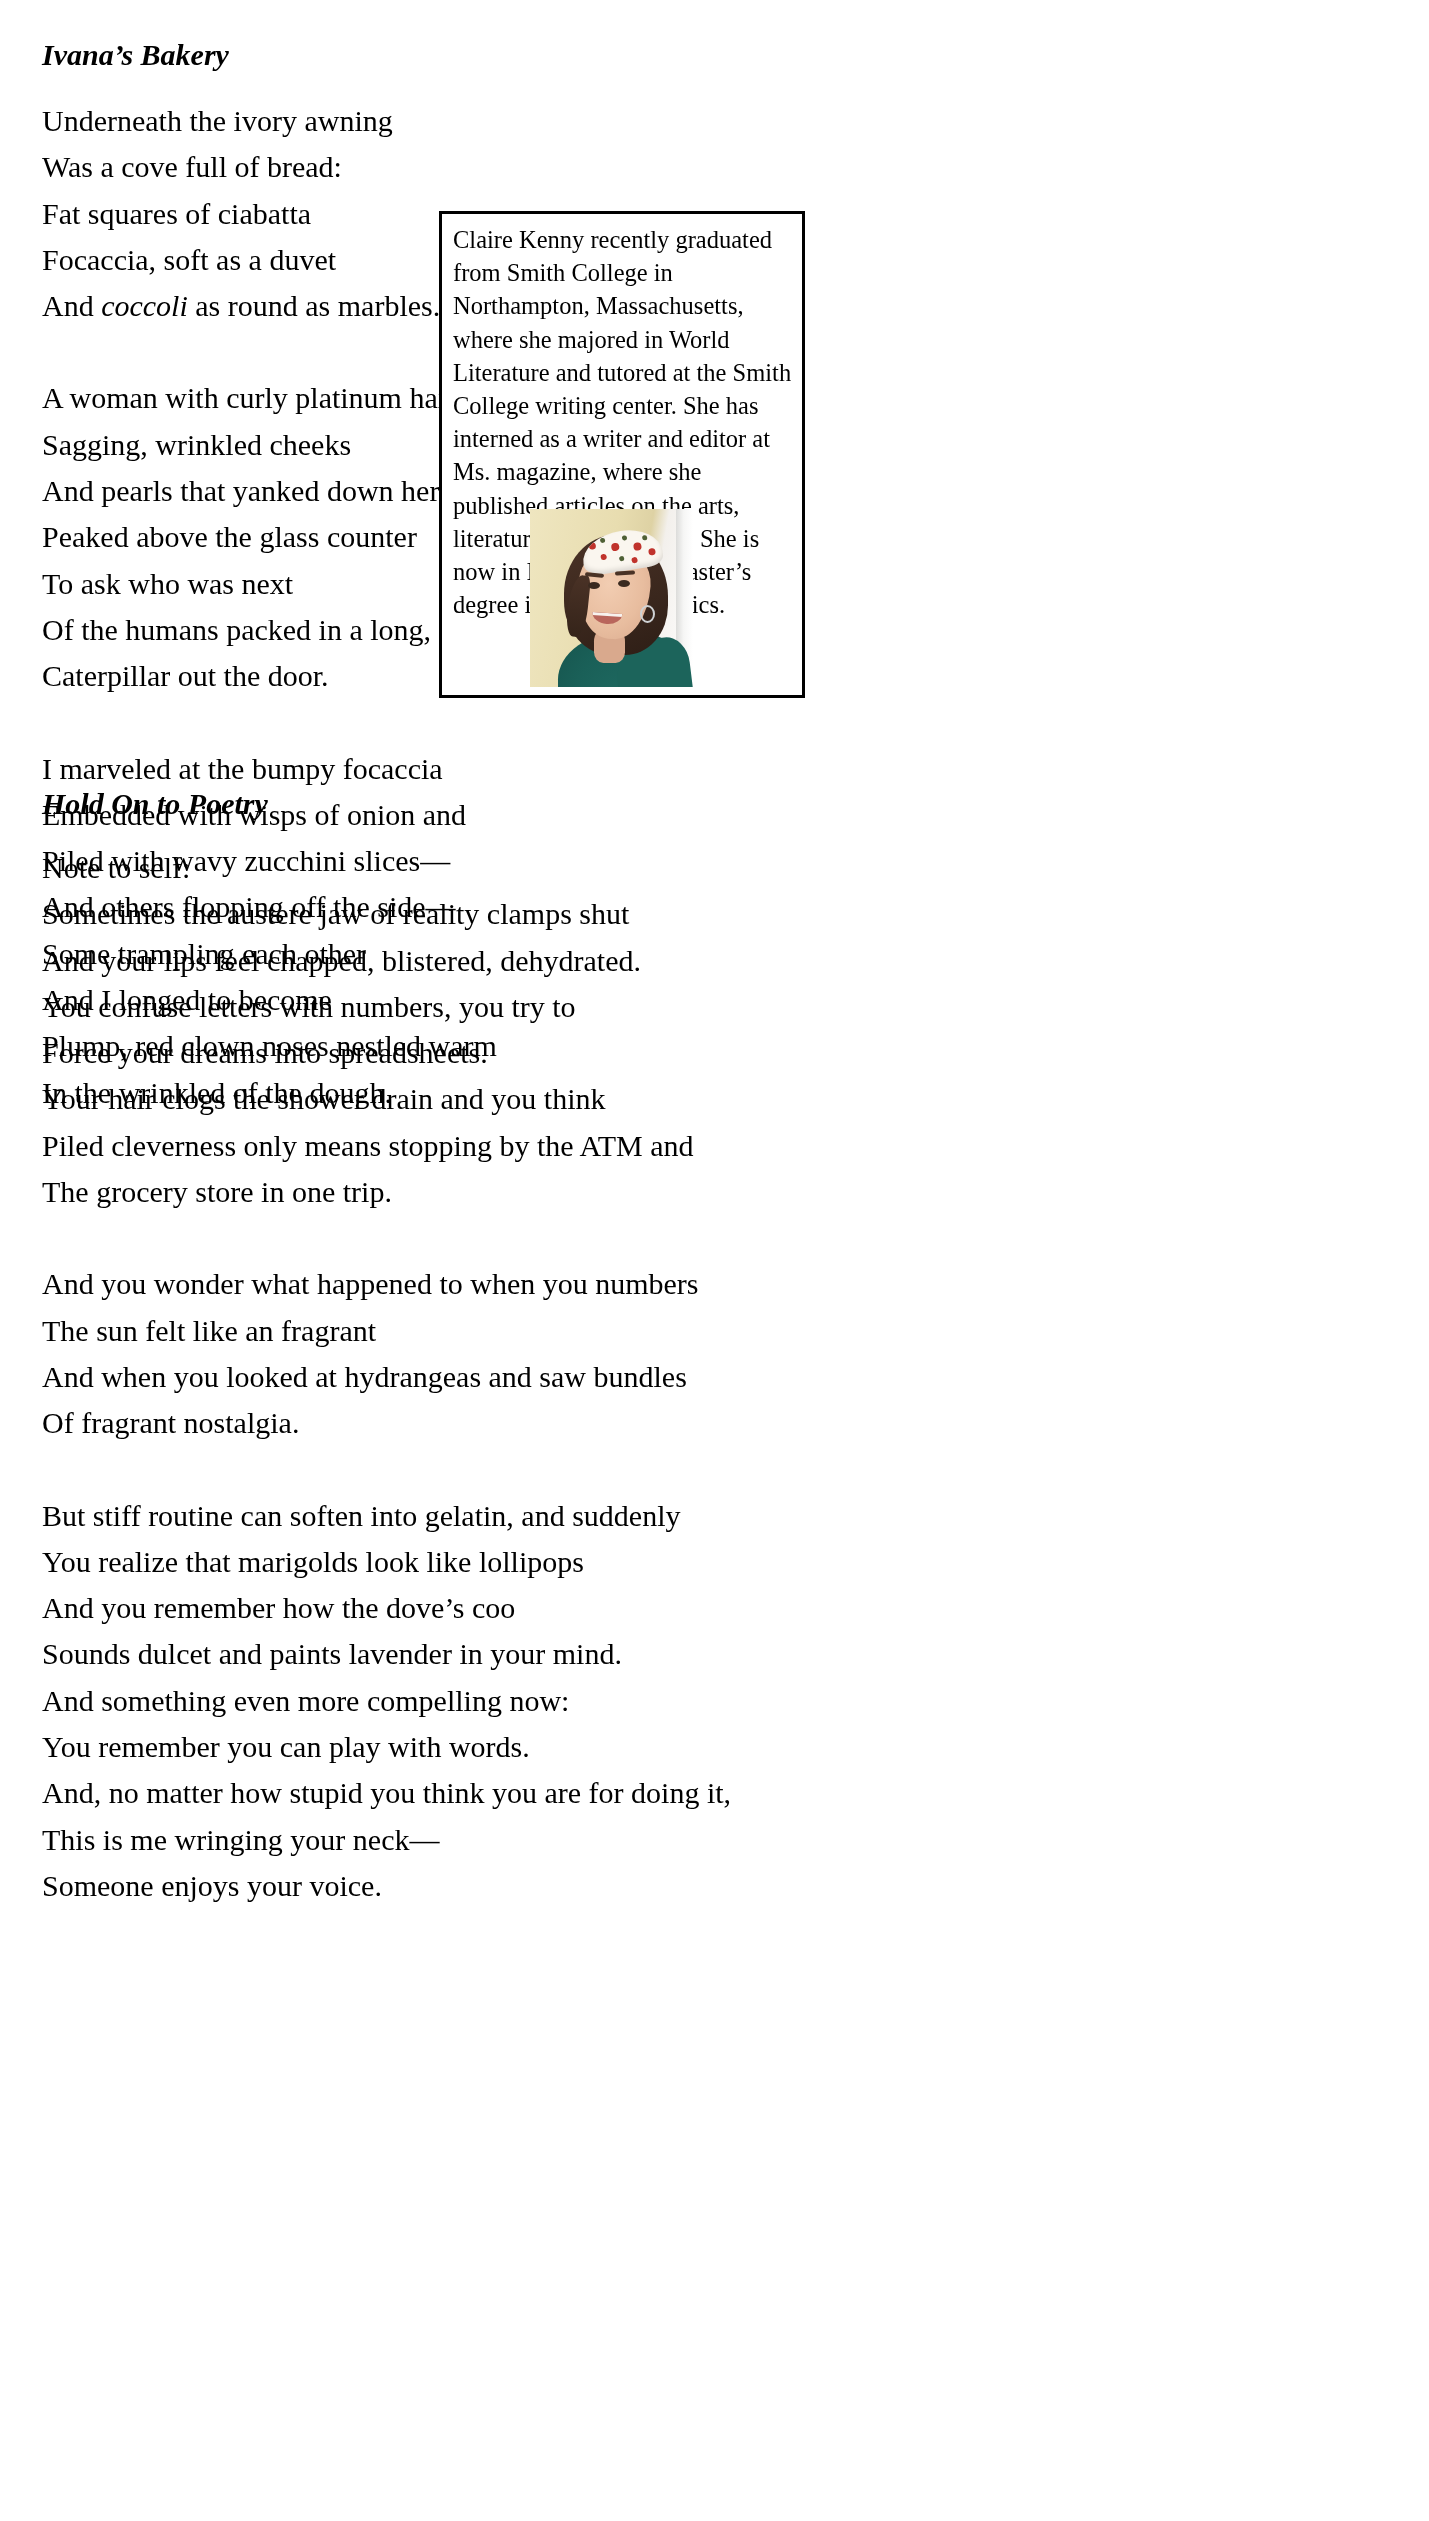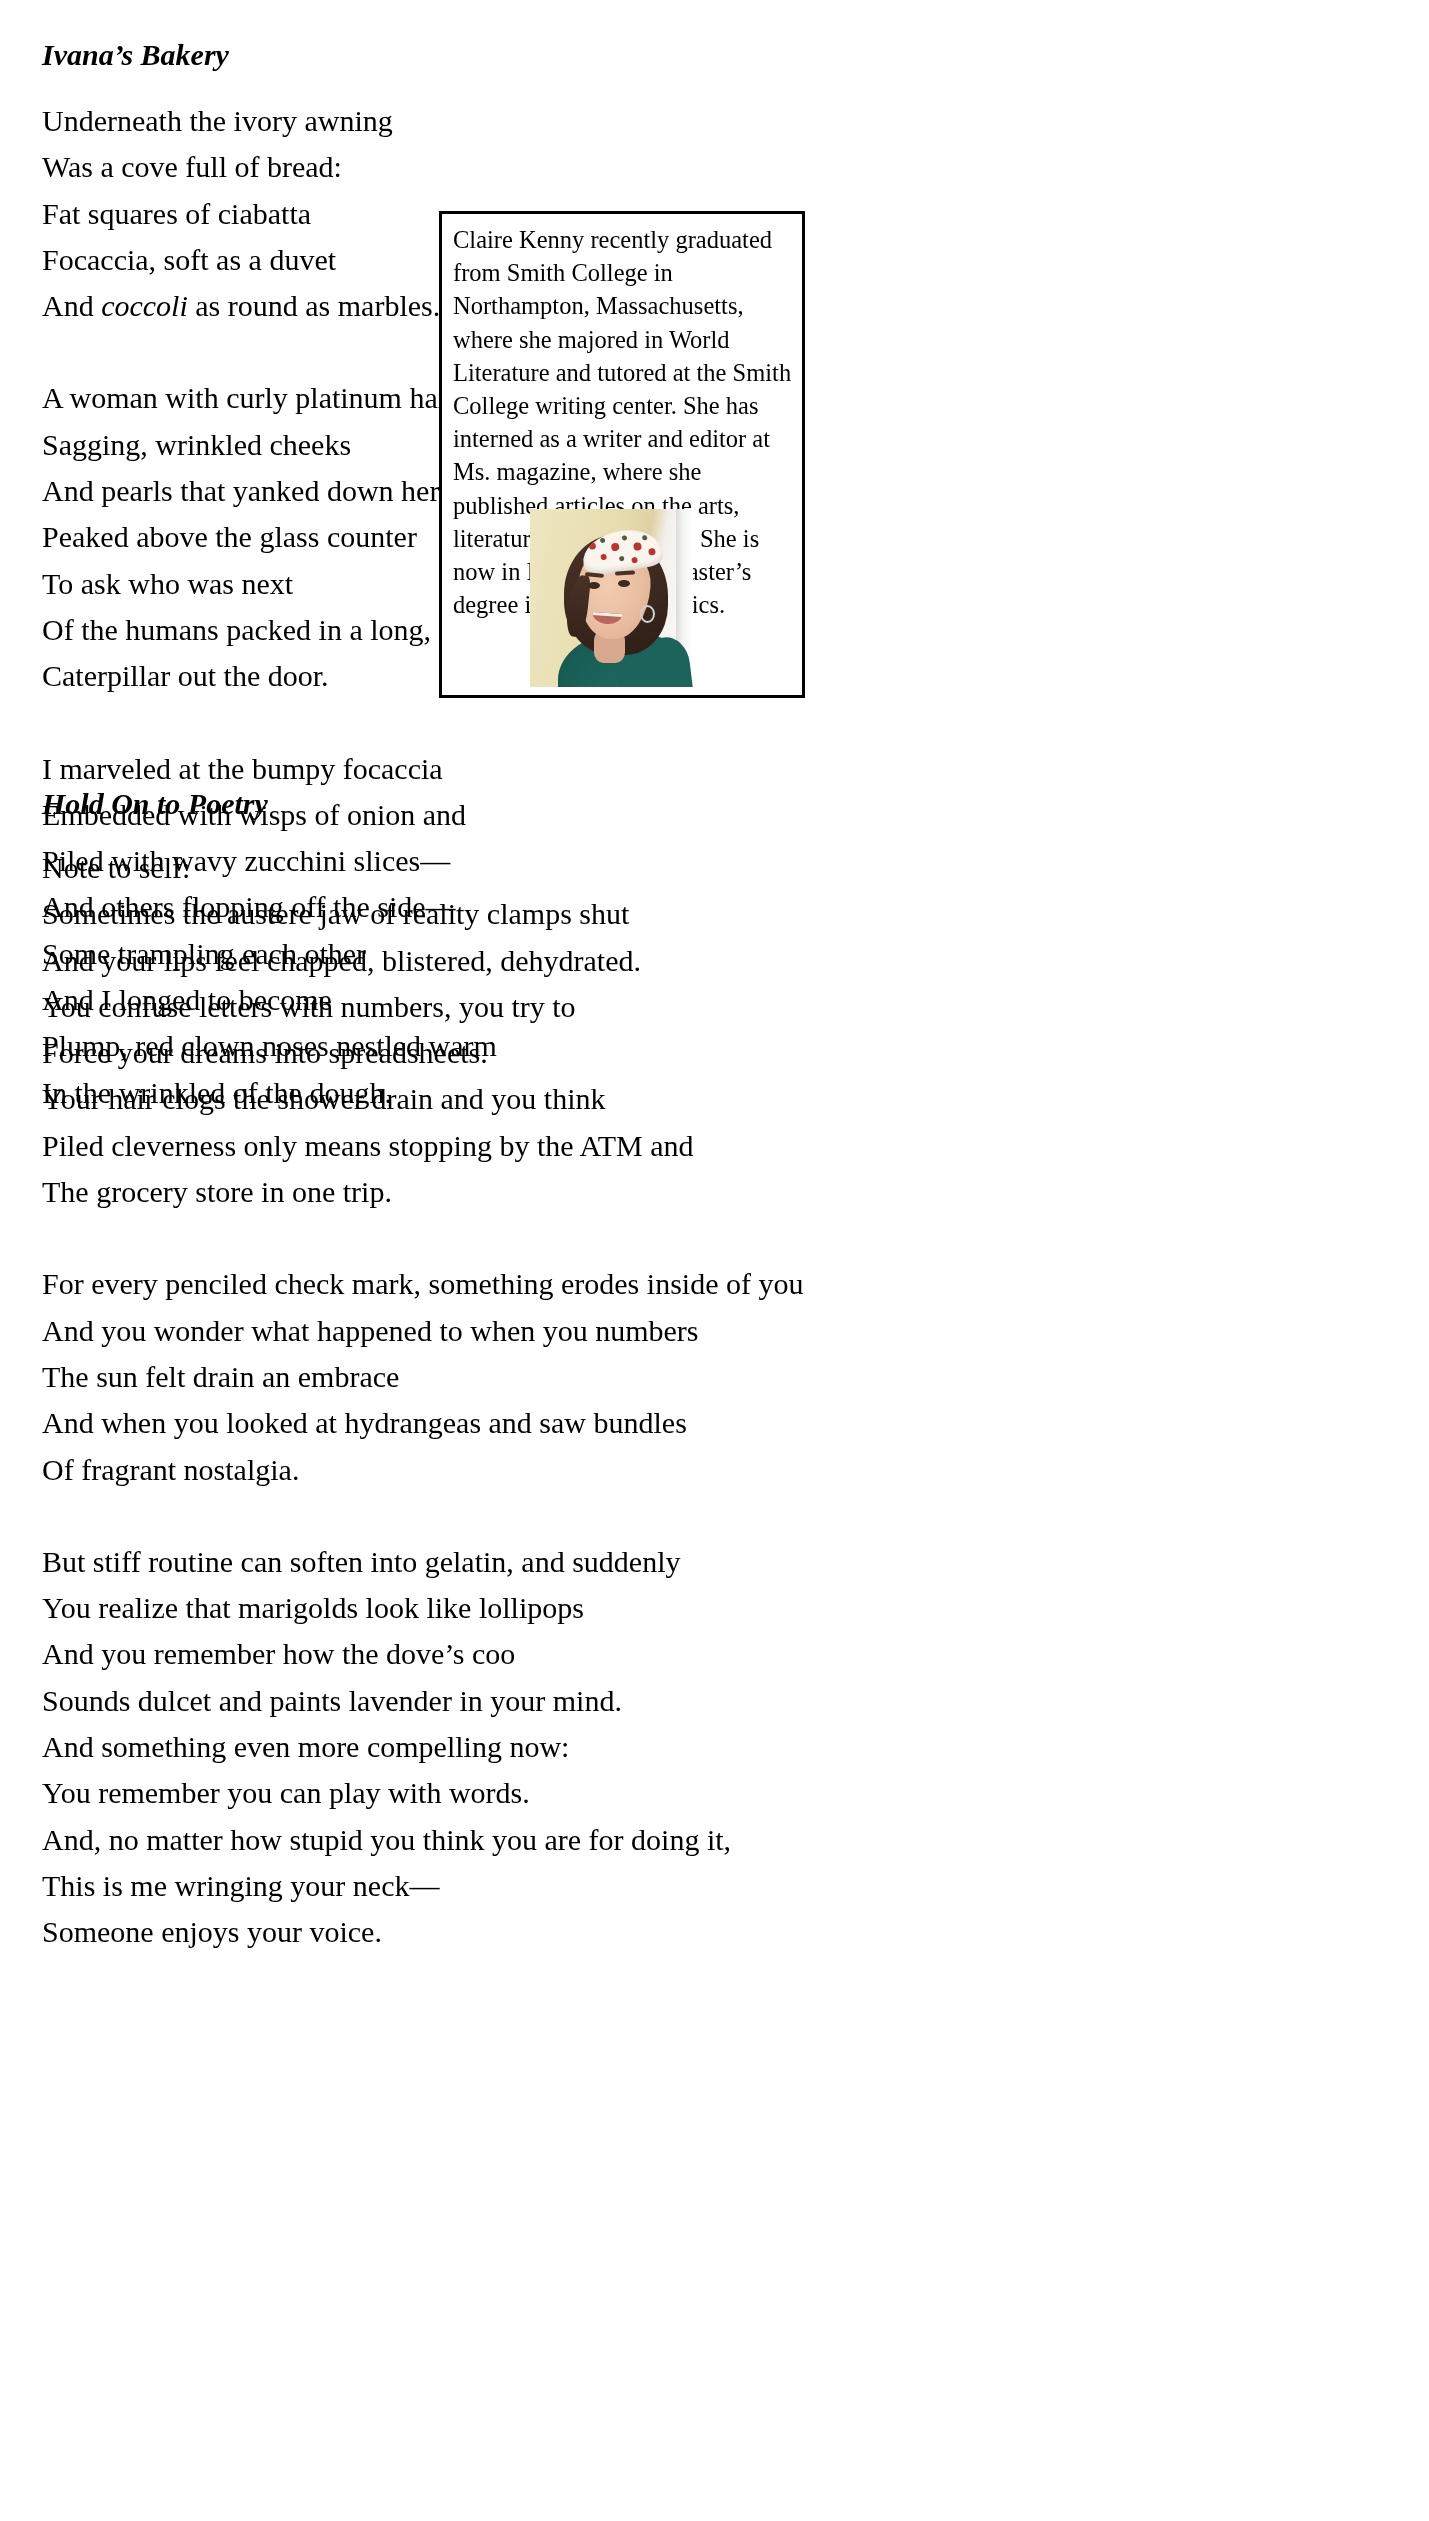--- a/index.html
+++ b/index.html
@@ -265,23 +265,22 @@
           <div class="line"><span>Sometimes the austere jaw of reality clamps shut</span></div>
           <div class="line"><span>And your lips feel chapped, blistered, dehydrated.</span></div>
           <div class="line"><span>You confuse letters with numbers, you try to</span></div>
           <div class="line"><span>Force your dreams into spreadsheets.</span></div>
           <div class="line"><span>Your hair clogs the shower drain and you think</span></div>
           <div class="line"><span>Piled cleverness only means stopping by the ATM and</span></div>
           <div class="line"><span>The grocery store in one trip.</span></div>
         </div>
         <div class="spacer-stanza"></div>
         <div class="stanza">
-          <div class="line"><span>For every penciled check mark, something erodes inside of you</span></div>
           <div class="line"><span>And you wonder what happened to when you numbers</span></div>
-          <div class="line"><span>The sun felt drain an embrace</span></div>
+          <div class="line"><span>The sun felt like an fragrant</span></div>
           <div class="line"><span>And when you looked at hydrangeas and saw bundles</span></div>
           <div class="line"><span>Of fragrant nostalgia.</span></div>
         </div>
         <div class="spacer-stanza"></div>
         <div class="stanza">
           <div class="line"><span>But stiff routine can soften into gelatin, and suddenly</span></div>
           <div class="line"><span>You realize that marigolds look like lollipops</span></div>
           <div class="line"><span>And you remember how the dove’s coo</span></div>
           <div class="line"><span>Sounds dulcet and paints lavender in your mind.</span></div>
           <div class="line"><span>And something even more compelling now:</span></div>

